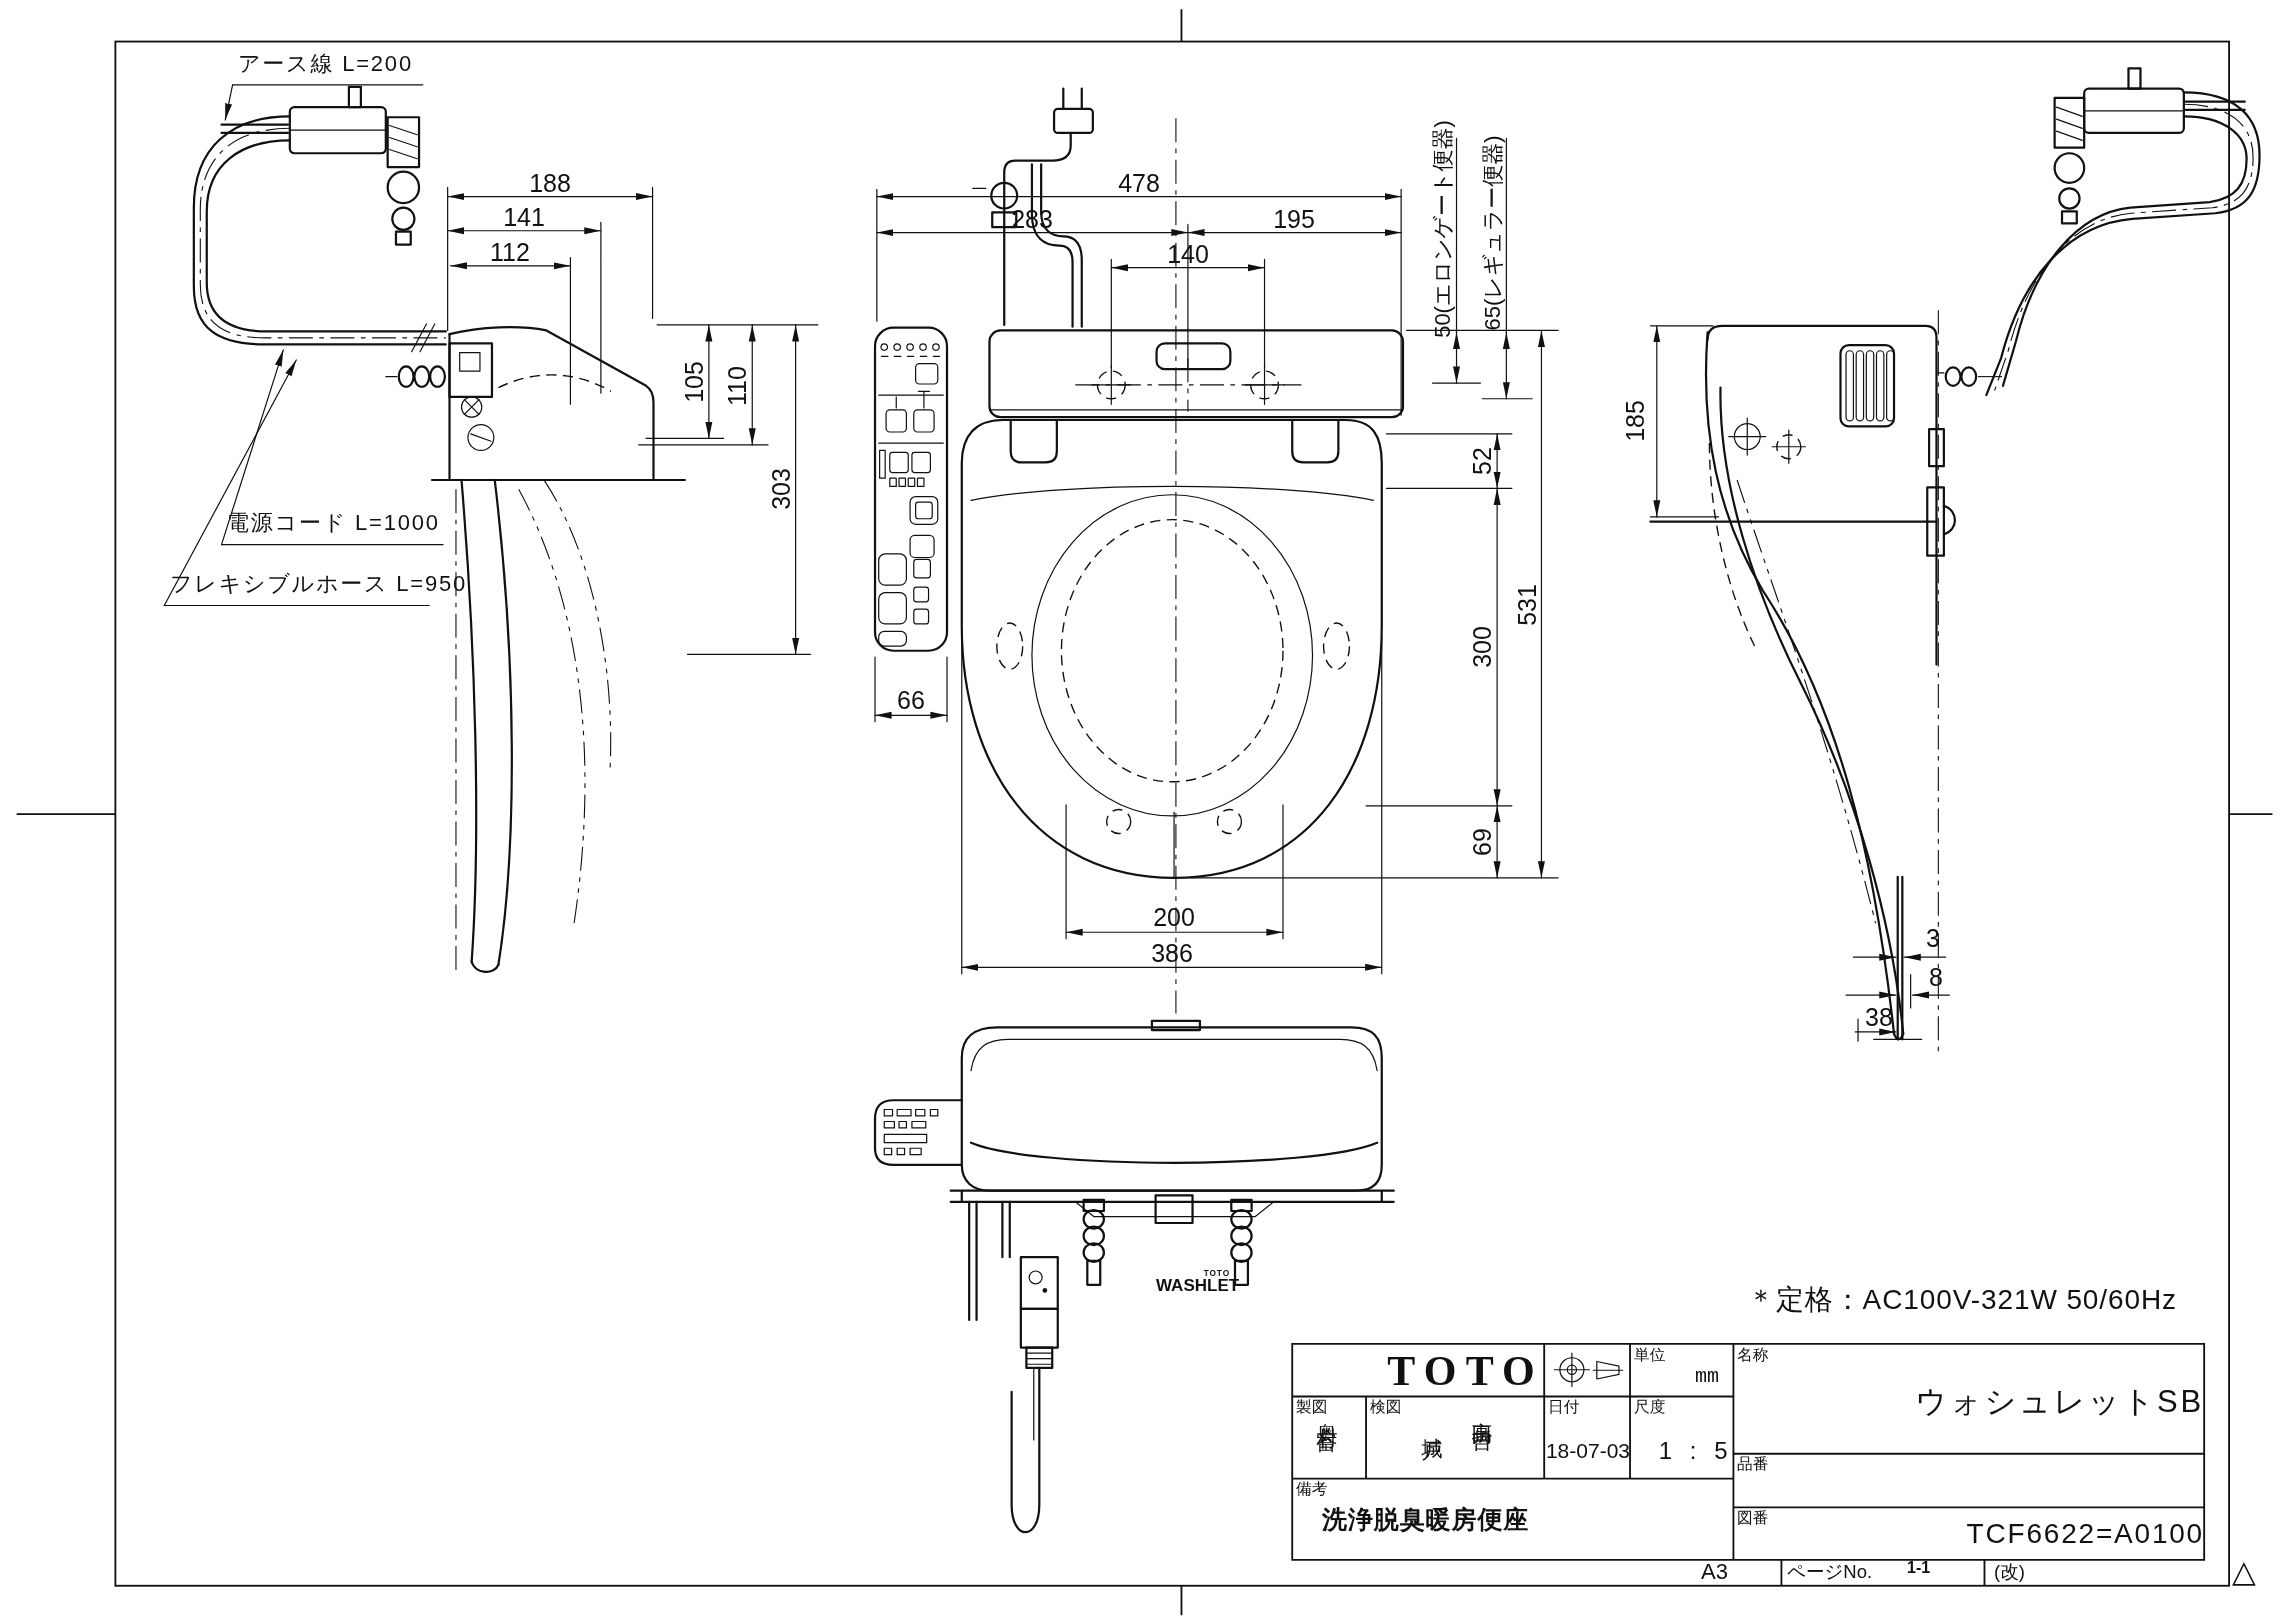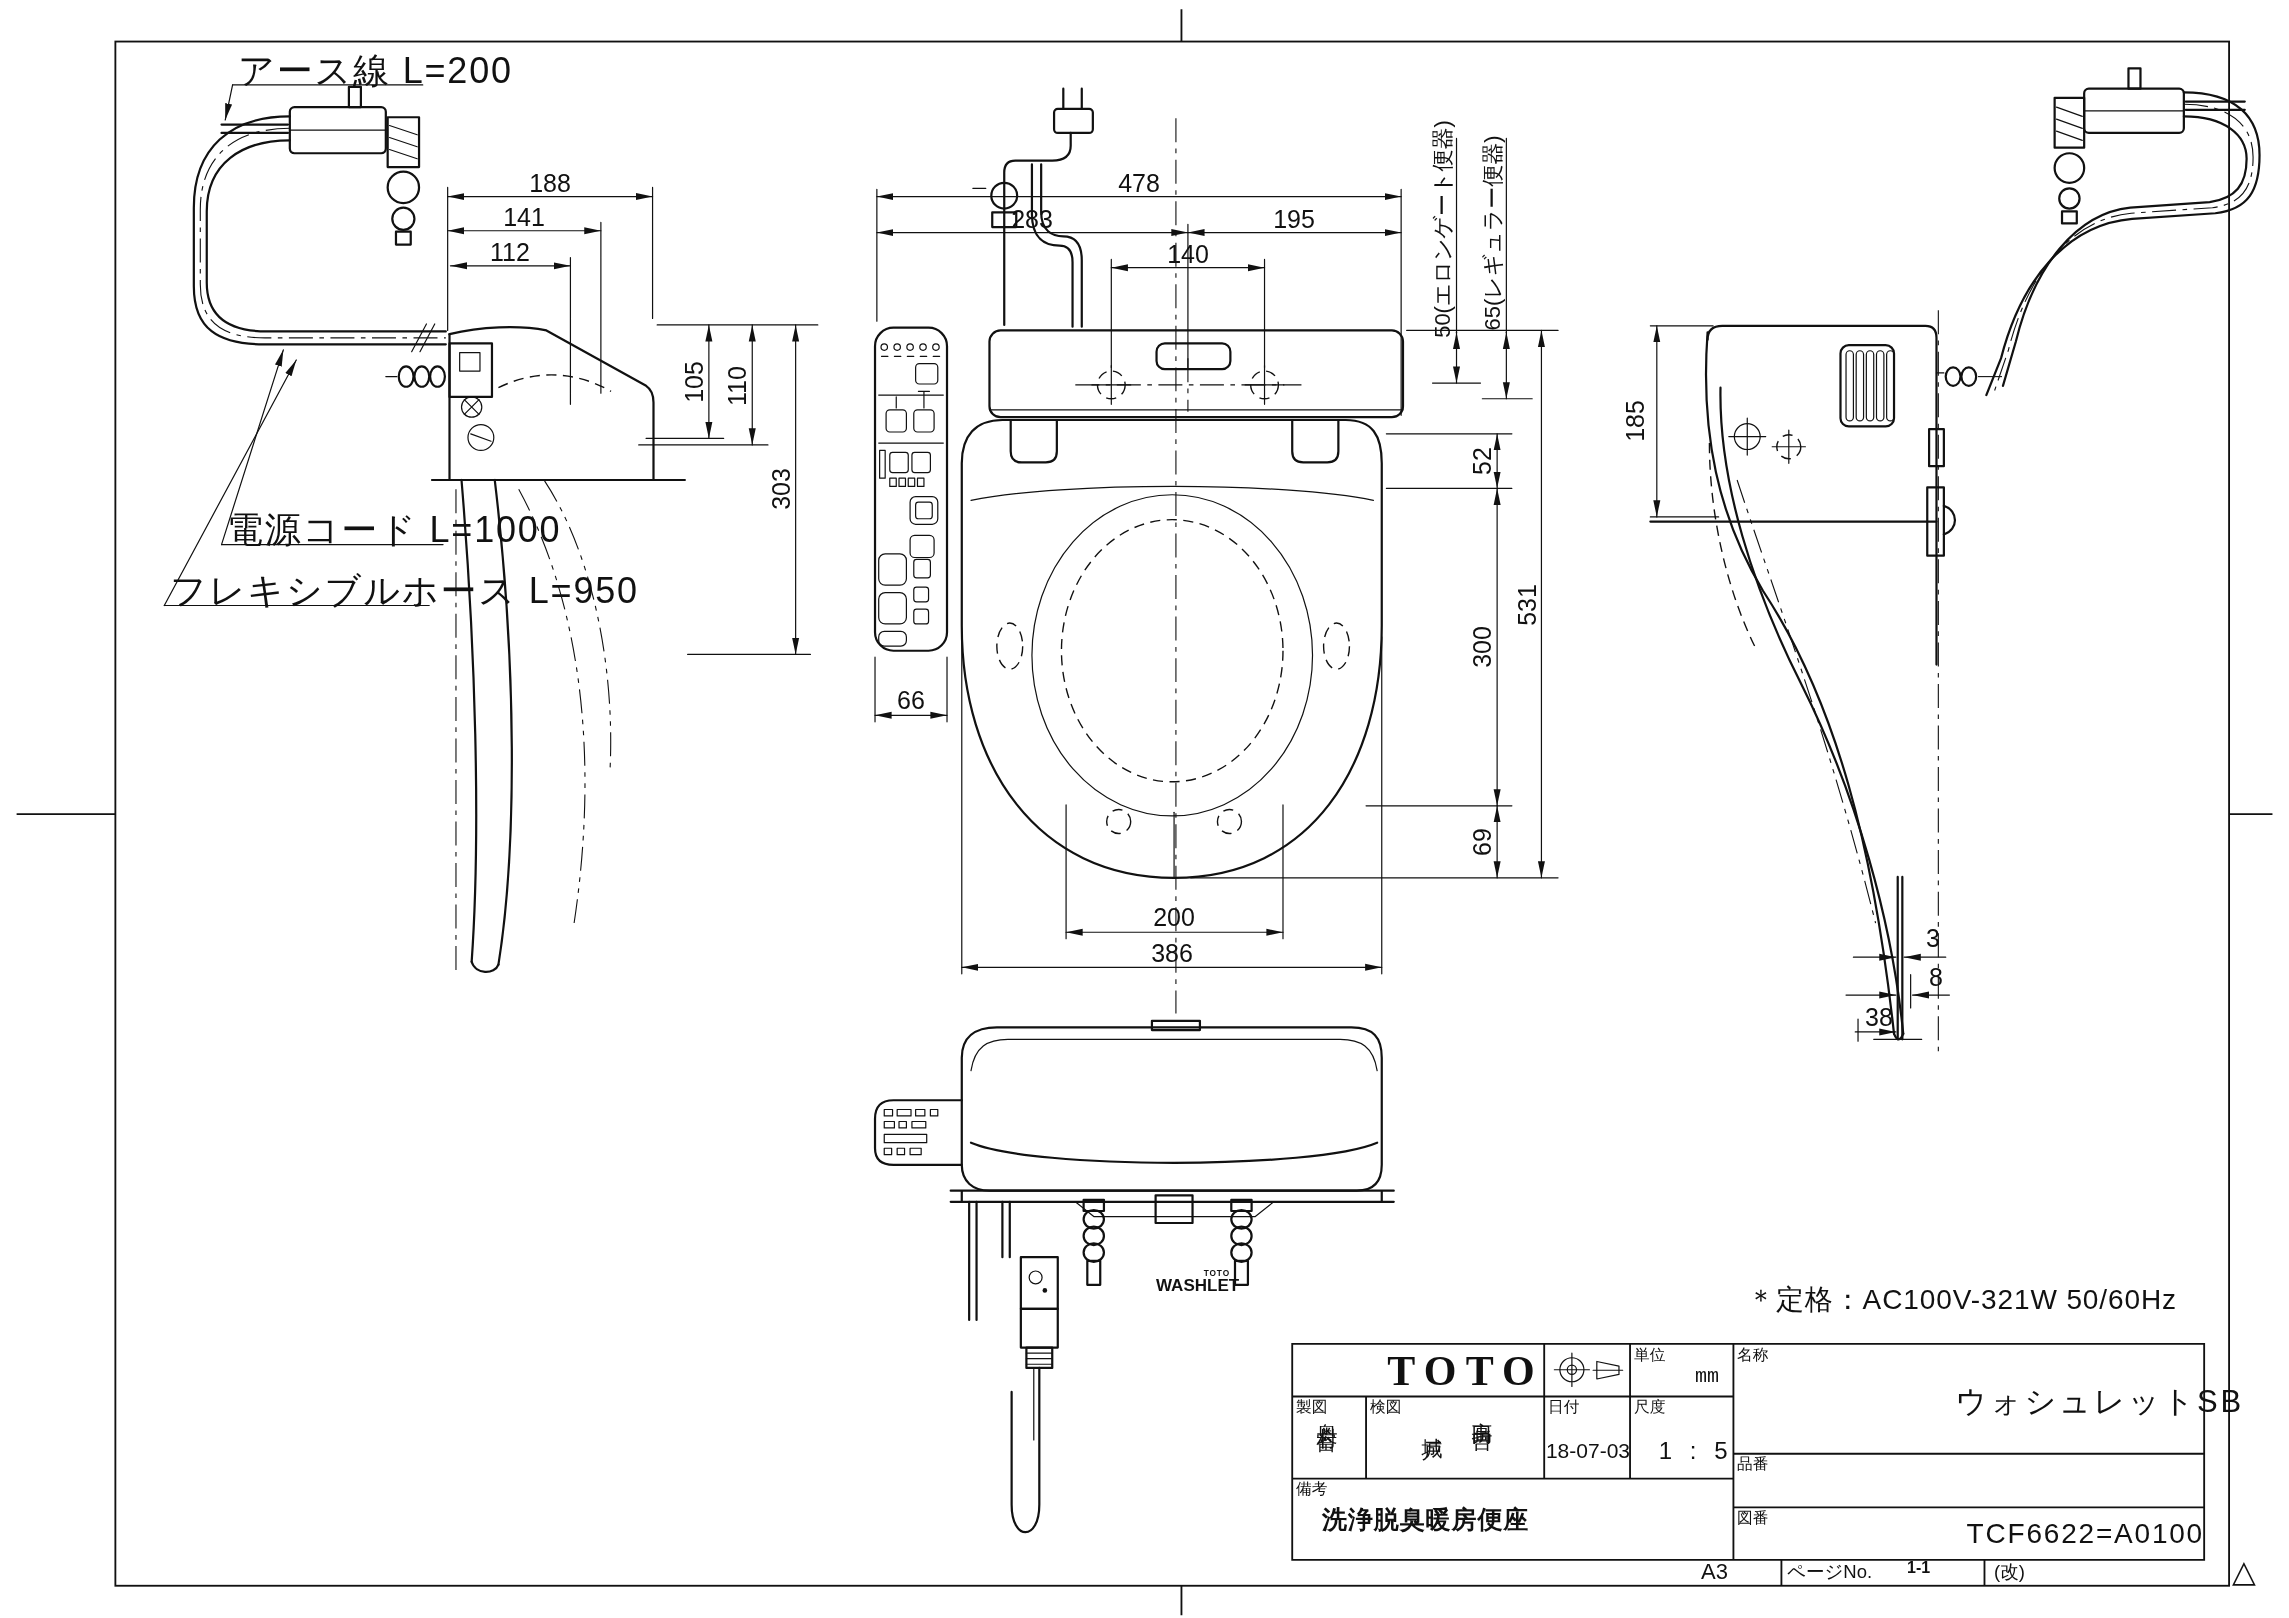--- a/index.html
+++ b/index.html
@@ -8,21 +8,21 @@
   svg{position:absolute;left:0;top:0;}
   .s0{fill:none;stroke:#111;stroke-width:2.4;stroke-linecap:round;stroke-linejoin:round;}
   .s1{fill:none;stroke:#111;stroke-width:1.3;stroke-linecap:round;stroke-linejoin:round;}
   .s2{fill:none;stroke:#111;stroke-width:2.0;}
   .sc{fill:none;stroke:#111;stroke-width:1.2;stroke-dasharray:26 7 5 7;}
   .sh{fill:none;stroke:#111;stroke-width:1.5;stroke-dasharray:11 7;}
   .sp{fill:none;stroke:#111;stroke-width:1.2;stroke-dasharray:26 7 5 7 5 7;}
   .tx{position:absolute;color:#111;white-space:nowrap;line-height:1.05;}
   .dim{font-size:25px;transform:translateX(-50%);}
   .dimv{font-size:25px;transform:translate(-50%,-50%) rotate(-90deg);}
-  .lead{font-size:36px;letter-spacing:1.8px;}
+  .lead{font-size:22px;letter-spacing:1.8px;}
   .lbl{font-size:15.7px;}
   .vert{writing-mode:vertical-rl;text-orientation:upright;letter-spacing:3.7px;}
   .cen{text-align:right;}
   .logo{font-family:"Liberation Serif",serif;font-weight:bold;font-size:42px;letter-spacing:9.2px;}
 </style>
 </head>
 <body>
 
 <div id="paper">
 
@@ -348,21 +348,21 @@
 <span class="tx lbl" style="left:1370px;top:1399px;">検図</span>
 <span class="tx vert" style="left:1421px;top:1421px;font-size:21px;">城戸</span>
 <span class="tx vert" style="left:1471px;top:1405px;font-size:21px;">高田哲</span>
 <span class="tx lbl" style="left:1548px;top:1399px;">日付</span>
 <span class="tx cen" style="left:1544px;top:1440px;width:86px;font-size:21px;">18-07-03</span>
 <span class="tx lbl" style="left:1634px;top:1399px;">尺度</span>
 <span class="tx cen" style="left:1630px;top:1438px;width:103px;font-size:24px;letter-spacing:5.5px;">1 : 5</span>
 <span class="tx lbl" style="left:1296px;top:1481px;">備考</span>
 <span class="tx" style="left:1322px;top:1506px;font-size:25px;font-weight:bold;letter-spacing:0.9px;">洗浄脱臭暖房便座</span>
 <span class="tx lbl" style="left:1737px;top:1347px;">名称</span>
-<span class="tx cen" style="left:1733px;top:1386px;width:471px;font-size:31px;letter-spacing:2.8px;margin-left:40px;">ウォシュレットSB</span>
+<span class="tx cen" style="left:1733px;top:1386px;width:471px;font-size:31px;letter-spacing:2.8px;">ウォシュレットSB</span>
 <span class="tx lbl" style="left:1737px;top:1456px;">品番</span>
 <span class="tx lbl" style="left:1737px;top:1510px;">図番</span>
 <span class="tx cen" style="left:1733px;top:1519px;width:471px;font-size:28px;letter-spacing:1.8px;">TCF6622=A0100</span>
 <span class="tx" style="left:1787px;top:1562px;font-size:18.5px;">ページNo.</span>
 <span class="tx" style="left:1907px;top:1560px;font-size:16px;font-weight:bold;">1-1</span>
 <span class="tx" style="left:1994px;top:1562px;font-size:18.5px;">(改)</span>
 <span class="tx" style="left:1701px;top:1560px;font-size:22px;">A3</span>
 <span class="tx" style="left:2232px;top:1556px;font-size:31px;">△</span>
 
 </div>

